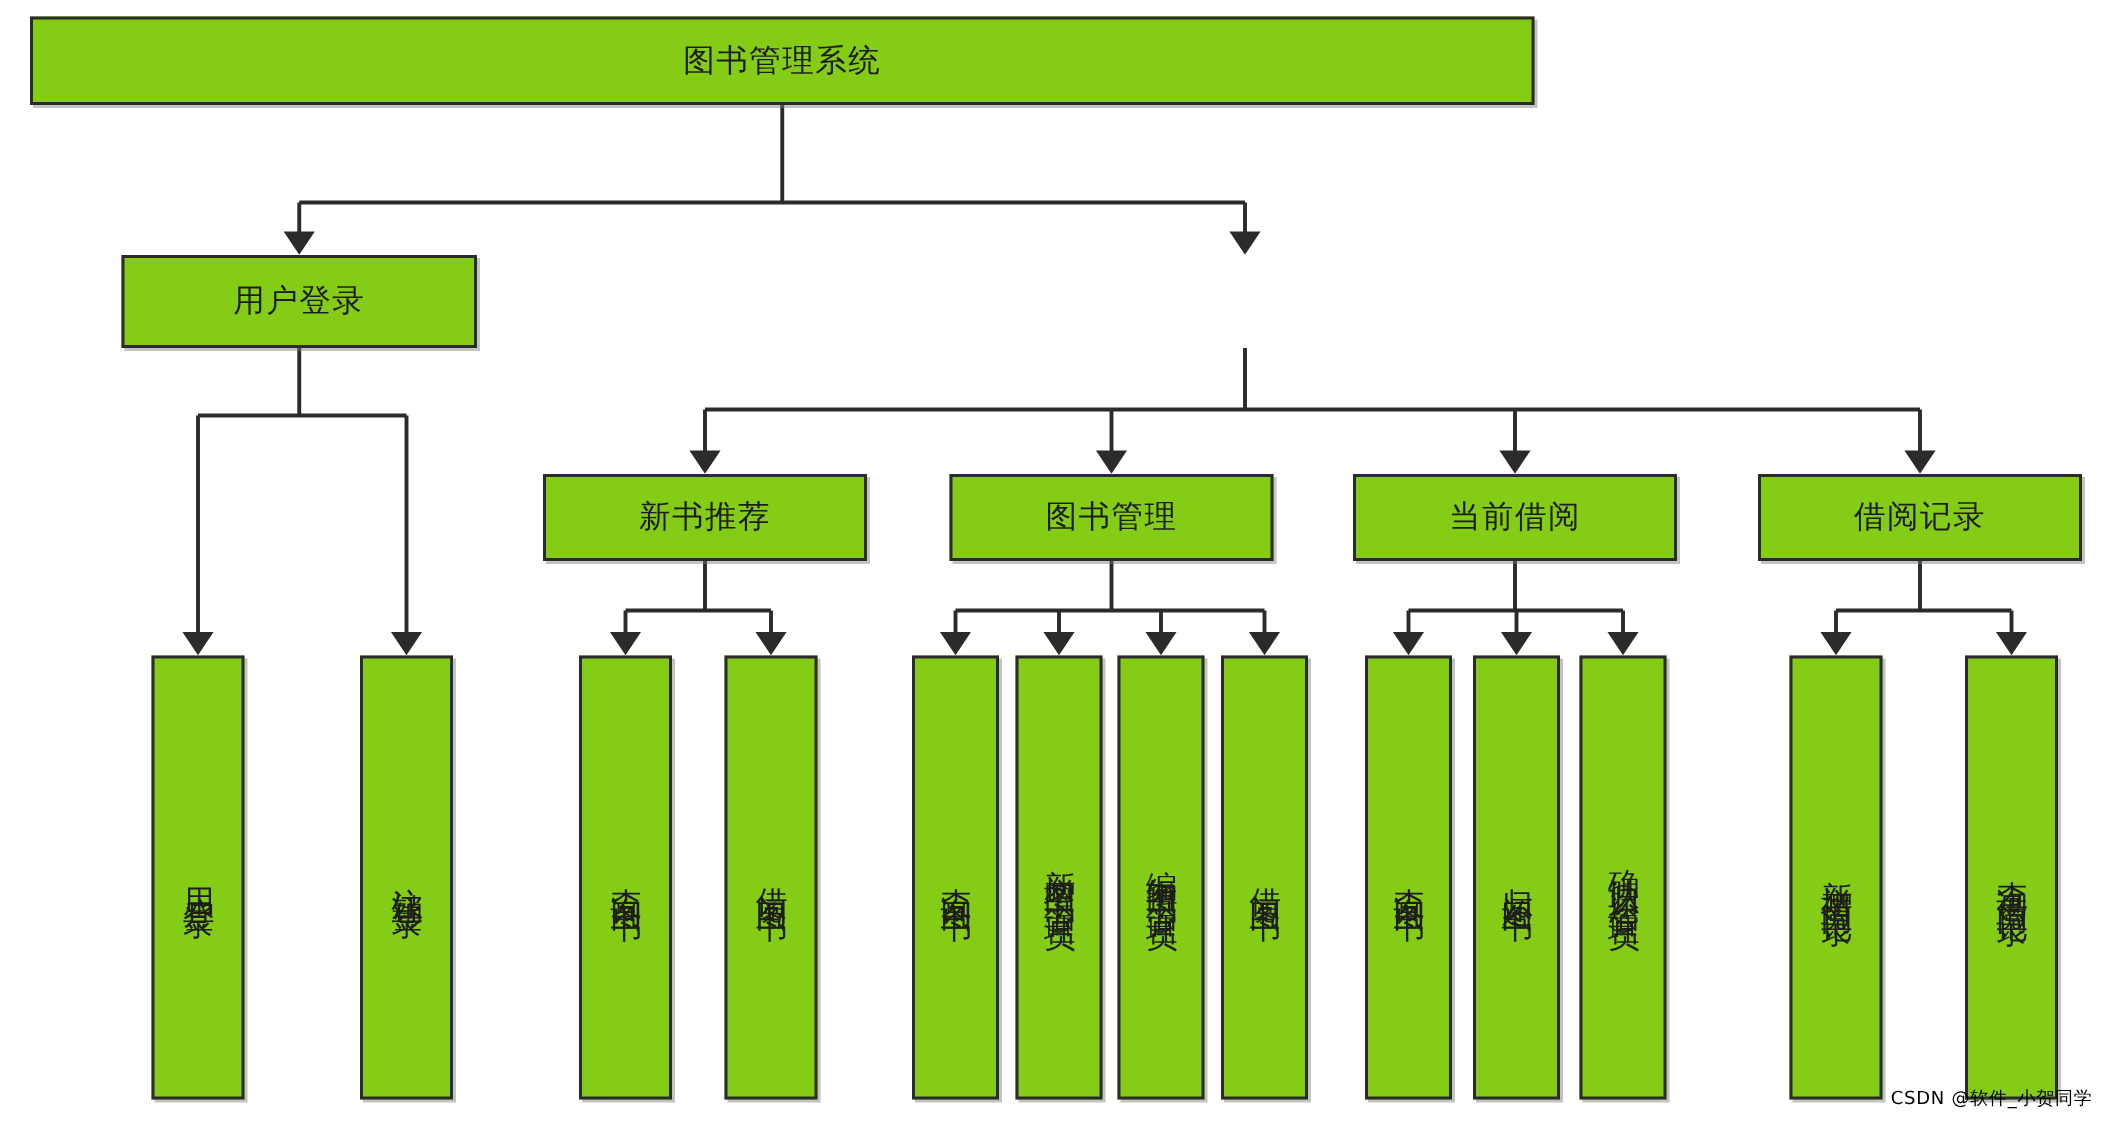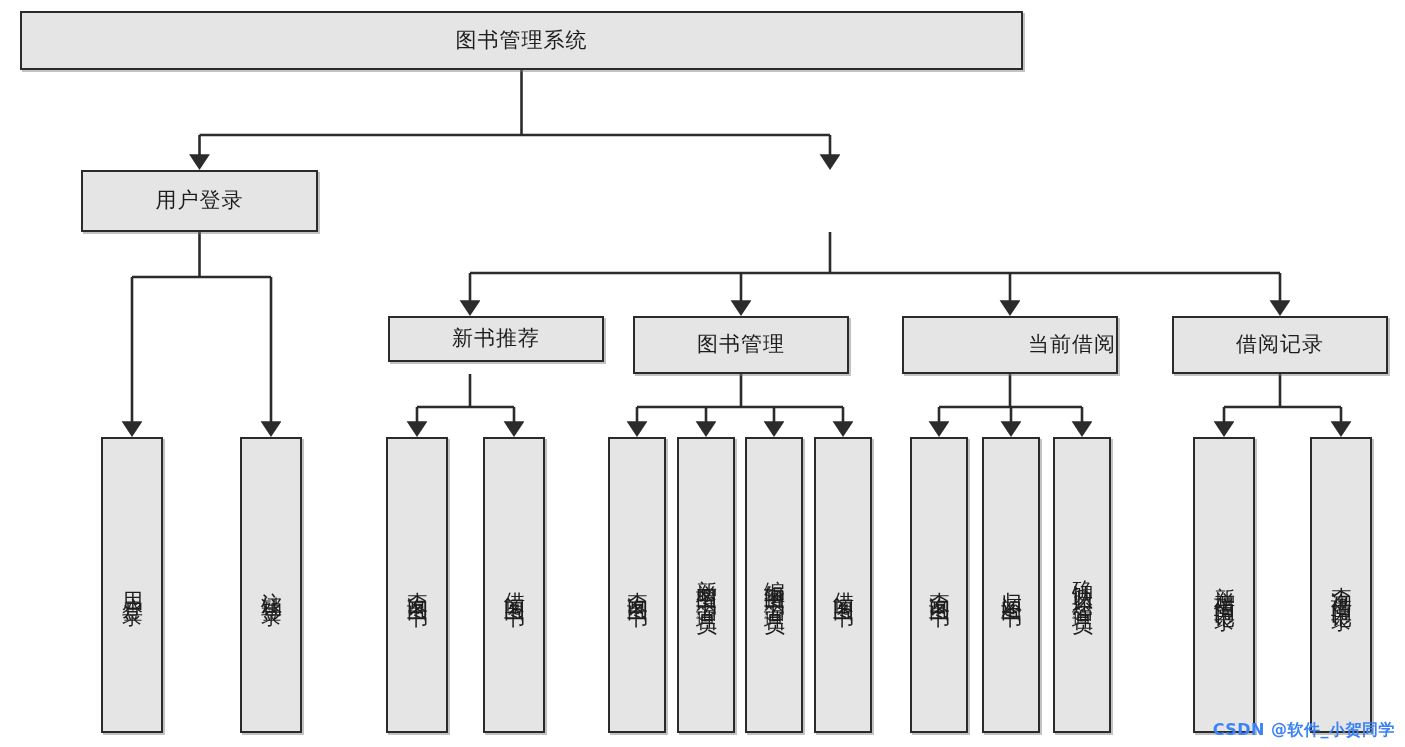--- a/index.html
+++ b/index.html
@@ -33,21 +33,21 @@
     width: 1405px;
     height: 747px;
     z-index: 1;
   }
 
   .node {
     position: absolute;
     z-index: 2;
     box-sizing: border-box;
     border: 2px solid #2b2b2b;
-    background: #e5e5e5;
+    background: #84cc16;
     display: flex;
     align-items: center;
     justify-content: center;
     box-shadow: 2px 2px 0 rgba(120,120,120,0.45);
   }
 
   .node-label {
     font-size: 21px;
     line-height: 1.12;
     letter-spacing: 1px;
@@ -75,26 +75,25 @@
     line-height: 1;
     white-space: nowrap;
     max-height: 100%;
   }
 
   #watermark {
     position: absolute;
     right: 10px;
     bottom: 6px;
     z-index: 3;
-    font-size: 16px;
-    color: #3b82f6;
+    font-size: 12px;
+    color: #000000;
     letter-spacing: 0.5px;
     white-space: nowrap;
     font-family: "DejaVu Sans", "Liberation Sans", sans-serif;
-    font-weight: bold;
   }
 </style>
 </head>
 <body>
 
 <div id="diagram-root">
 
   <svg id="connector-layer" viewBox="0 0 1405 747" width="1405" height="747" xmlns="http://www.w3.org/2000/svg">
     <defs>
       <marker id="arrowhead" markerWidth="9" markerHeight="9" refX="2.2" refY="4" orient="auto" markerUnits="strokeWidth">
@@ -146,27 +145,27 @@
   </svg>
 
   <div class="node horizontal" style="left:20px; top:11px; width:1003px; height:59px;">
     <span class="node-label">图书管理系统</span>
   </div>
 
   <div class="node horizontal" style="left:81px; top:170px; width:237px; height:62px;">
     <span class="node-label">用户登录</span>
   </div>
 
-  <div class="node horizontal" style="left:362px; top:316px; width:216px; height:46px;margin-left:26px;">
+  <div class="node horizontal" style="left:362px; top:316px; width:216px; height:58px;">
     <span class="node-label">新书推荐</span>
   </div>
   <div class="node horizontal" style="left:633px; top:316px; width:216px; height:58px;">
     <span class="node-label">图书管理</span>
   </div>
-  <div class="node horizontal" style="left:902px; top:316px; width:216px; height:58px;justify-content:flex-end;">
+  <div class="node horizontal" style="left:902px; top:316px; width:216px; height:58px;">
     <span class="node-label">当前借阅</span>
   </div>
   <div class="node horizontal" style="left:1172px; top:316px; width:216px; height:58px;">
     <span class="node-label">借阅记录</span>
   </div>
 
   <div class="node vertical" style="left:101px; top:437px; width:62px; height:296px;">
     <span class="node-label">用户登录</span>
   </div>
   <div class="node vertical" style="left:240px; top:437px; width:62px; height:296px;">

